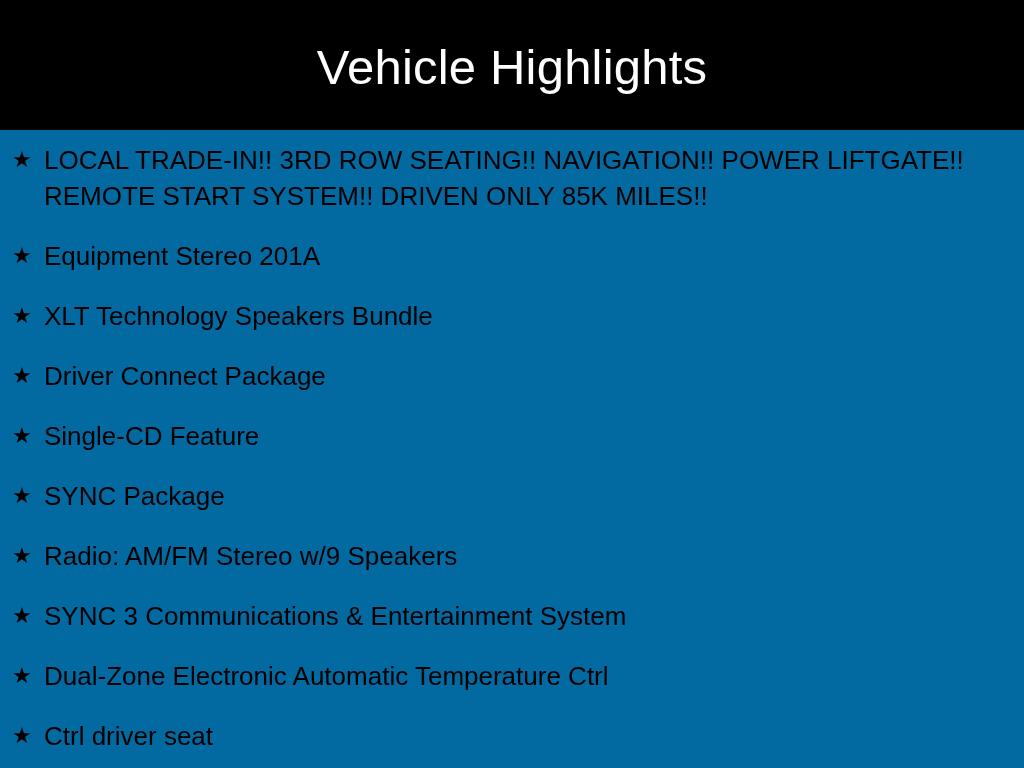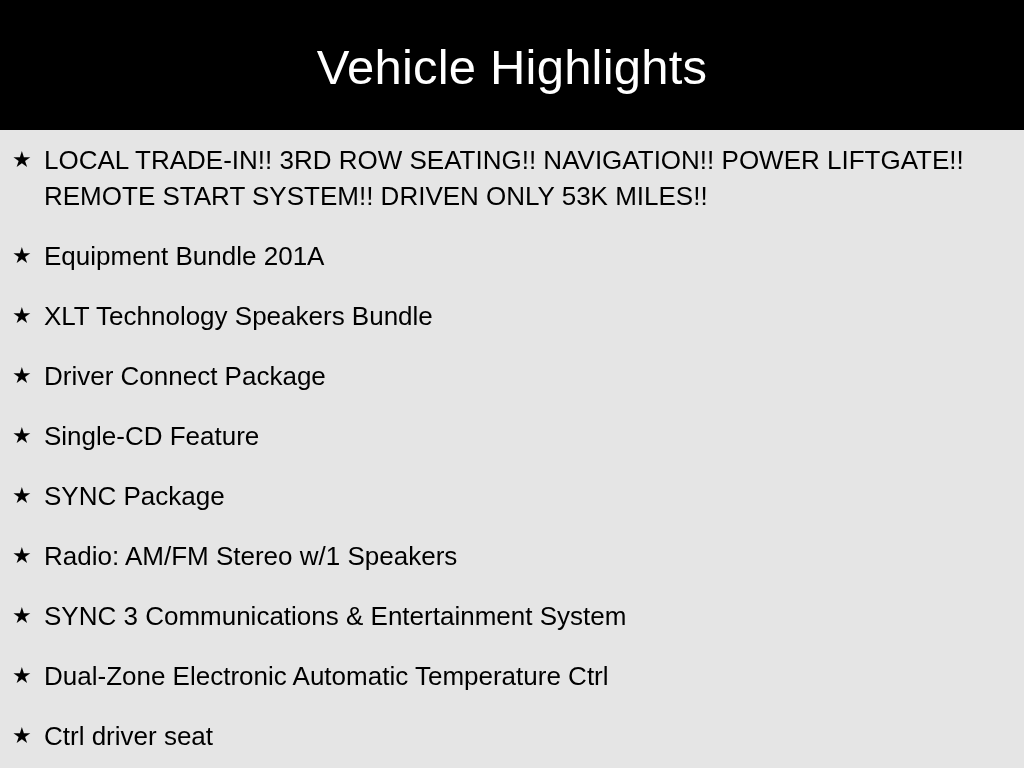--- a/index.html
+++ b/index.html
@@ -13,21 +13,21 @@
   }
   body {
     font-family: "Liberation Sans", sans-serif;
     -webkit-font-smoothing: antialiased;
   }
 
   .page {
     position: relative;
     width: 1024px;
     height: 768px;
-    background: #e5e5e5;
+    background: #0369a1;
     overflow: hidden;
   }
 
   
   .header-band {
     position: absolute;
     top: 0;
     left: 0;
     width: 1024px;
     height: 130px;
@@ -105,26 +105,26 @@
 <div class="page">
 
   <div class="header-band">
     <div class="header-title">Vehicle Highlights</div>
   </div>
 
   <ul class="highlights">
 
     <li class="highlight-item">
       <span class="bullet-star">★</span>
-      <span class="item-text">LOCAL TRADE-IN!! 3RD ROW SEATING!! NAVIGATION!! POWER LIFTGATE!! REMOTE START SYSTEM!! DRIVEN ONLY 53K MILES!!</span>
+      <span class="item-text">LOCAL TRADE-IN!! 3RD ROW SEATING!! NAVIGATION!! POWER LIFTGATE!! REMOTE START SYSTEM!! DRIVEN ONLY 85K MILES!!</span>
     </li>
 
     <li class="highlight-item">
       <span class="bullet-star">★</span>
-      <span class="item-text">Equipment Bundle 201A</span>
+      <span class="item-text">Equipment Stereo 201A</span>
     </li>
 
     <li class="highlight-item">
       <span class="bullet-star">★</span>
       <span class="item-text">XLT Technology Speakers Bundle</span>
     </li>
 
     <li class="highlight-item">
       <span class="bullet-star">★</span>
       <span class="item-text">Driver Connect Package</span>
@@ -135,21 +135,21 @@
       <span class="item-text">Single-CD Feature</span>
     </li>
 
     <li class="highlight-item">
       <span class="bullet-star">★</span>
       <span class="item-text">SYNC Package</span>
     </li>
 
     <li class="highlight-item">
       <span class="bullet-star">★</span>
-      <span class="item-text">Radio: AM/FM Stereo w/1 Speakers</span>
+      <span class="item-text">Radio: AM/FM Stereo w/9 Speakers</span>
     </li>
 
     <li class="highlight-item">
       <span class="bullet-star">★</span>
       <span class="item-text">SYNC 3 Communications &amp; Entertainment System</span>
     </li>
 
     <li class="highlight-item">
       <span class="bullet-star">★</span>
       <span class="item-text">Dual-Zone Electronic Automatic Temperature Ctrl</span>

